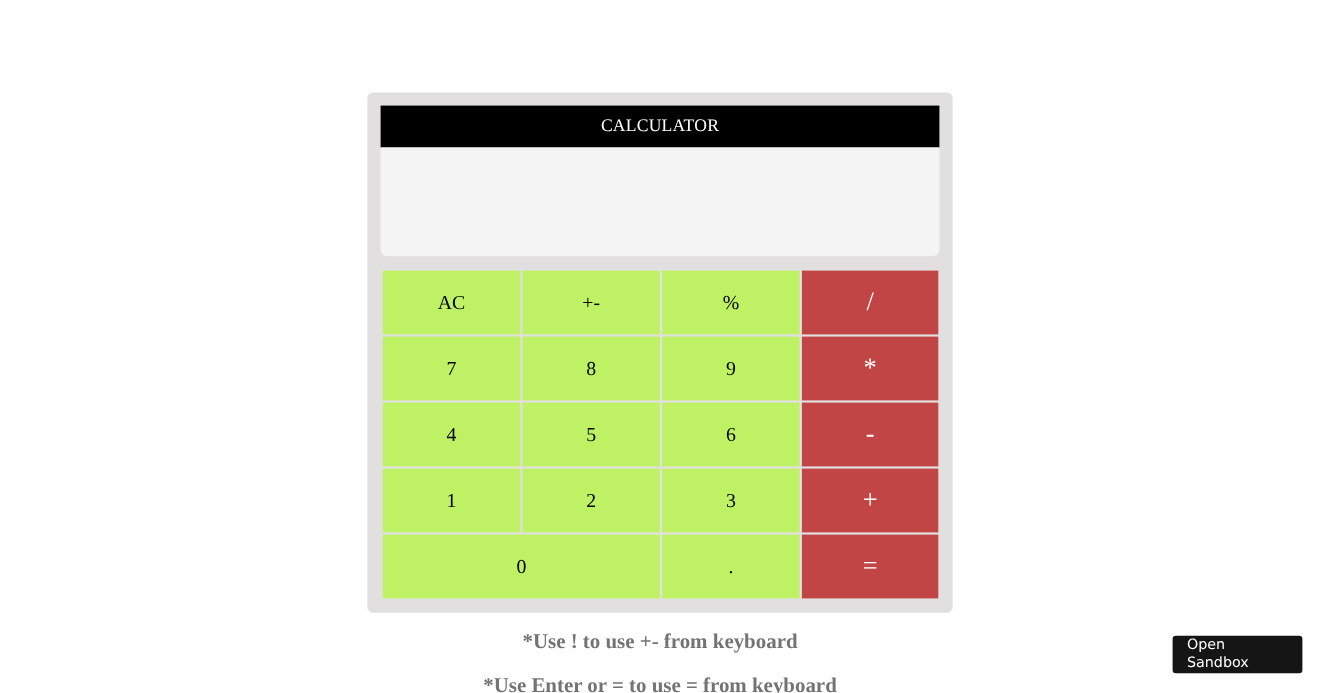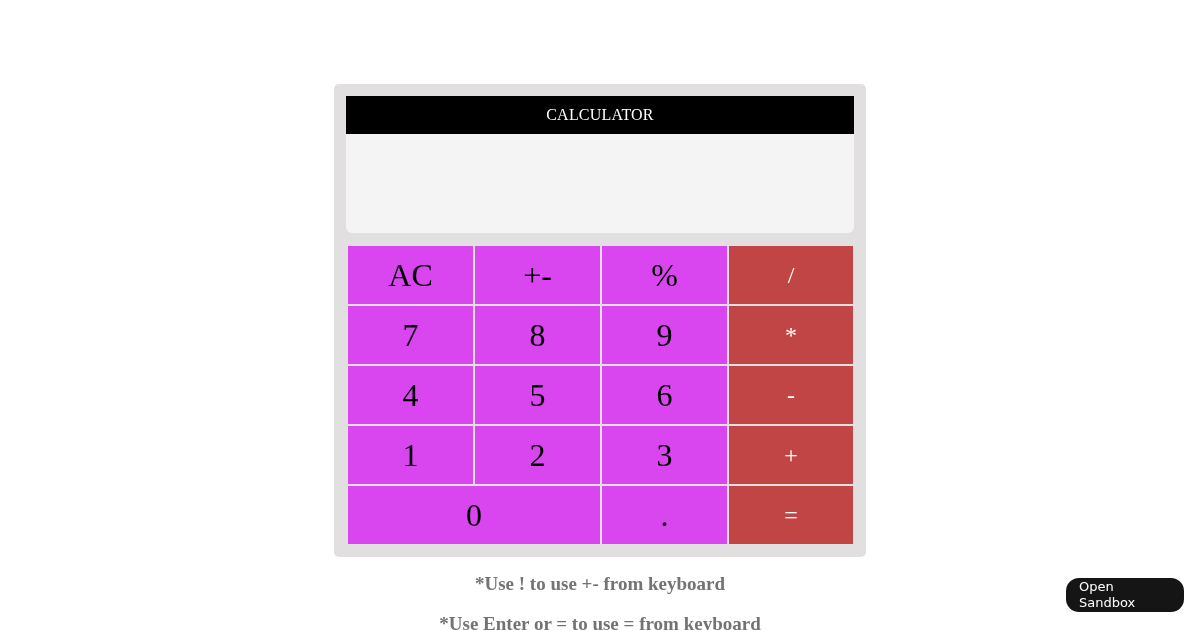--- a/index.html
+++ b/index.html
@@ -1,25 +1,25 @@
 <!DOCTYPE html>
 <html><head>
 <meta charset="utf-8">
 <style>
   html, body { margin:0; padding:0; background:#ffffff; }
   body { width:1200px; height:630px; position:relative; overflow:hidden; font-family:"Liberation Serif", serif; }
   .calc { position:absolute; left:334px; top:84px; width:532px; height:473px; background:#e1dfdf; border-radius:5px; }
   .header { position:absolute; left:12px; top:12px; width:508px; height:38px; background:#000; color:#fff; font-size:16px; display:flex; align-items:center; justify-content:center; letter-spacing:0.2px; }
   .screen { position:absolute; left:12px; top:50px; width:508px; height:99px; background:#f4f4f4; border-radius:0 0 6px 6px; text-align:right; font-size:40px; color:#000; box-sizing:border-box; padding:20px 16px; }
   .keys { position:absolute; left:14px; top:162px; width:504px; height:298px; display:grid; grid-template-columns:125px 125px 125px 124px; grid-template-rows:58px 58px 58px 58px 58px; gap:2px 2px; }
-  .key { background:#d946ef; border:none; display:flex; align-items:center; justify-content:center; font-family:"Liberation Serif", serif; font-size:32px; color:#000; cursor:pointer; padding:0; }
+  .key { background:#bef264; border:none; display:flex; align-items:center; justify-content:center; font-family:"Liberation Serif", serif; font-size:18px; color:#000; cursor:pointer; padding:0; }
   .key.op { background:#c14545; color:#fff; font-size:24px; }
   .key.zero { grid-column: span 2; }
   .note { position:absolute; left:0; width:1200px; text-align:center; font-weight:bold; font-size:19px; color:#737373; }
-  .sandbox { position:absolute; left:1066px; top:578px; width:118px; height:34px; background:#151515; color:#fff; border-radius:13px; font-family:"DejaVu Sans", sans-serif; font-size:13px; line-height:16px; box-sizing:border-box; padding:1px 13px; }
+  .sandbox { position:absolute; left:1066px; top:578px; width:118px; height:34px; background:#151515; color:#fff; border-radius:3px; font-family:"DejaVu Sans", sans-serif; font-size:13px; line-height:16px; box-sizing:border-box; padding:1px 13px; }
 </style>
 </head>
 <body>
 
 <div class="calc">
   <div class="header">CALCULATOR</div>
   <div class="screen"></div>
   <div class="keys">
     <button class="key">AC</button>
     <button class="key">+-</button>

